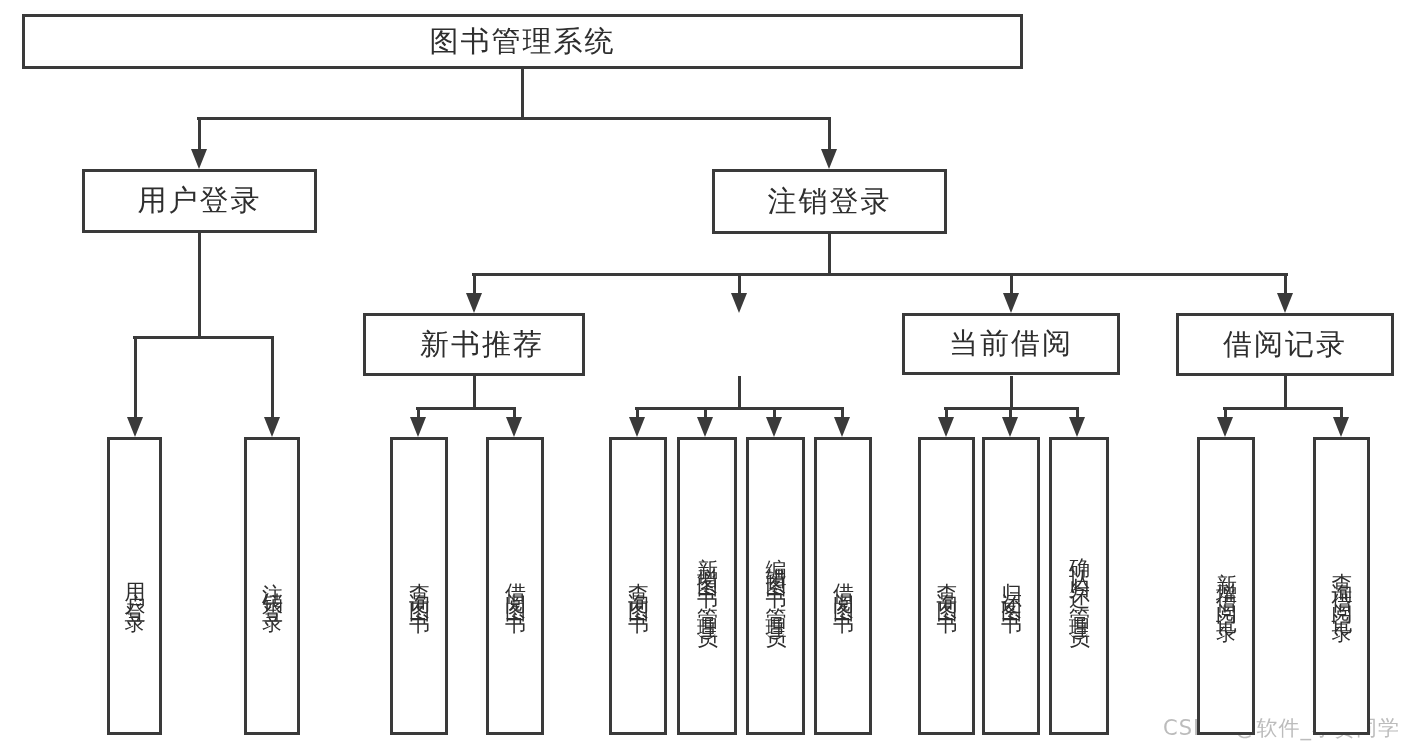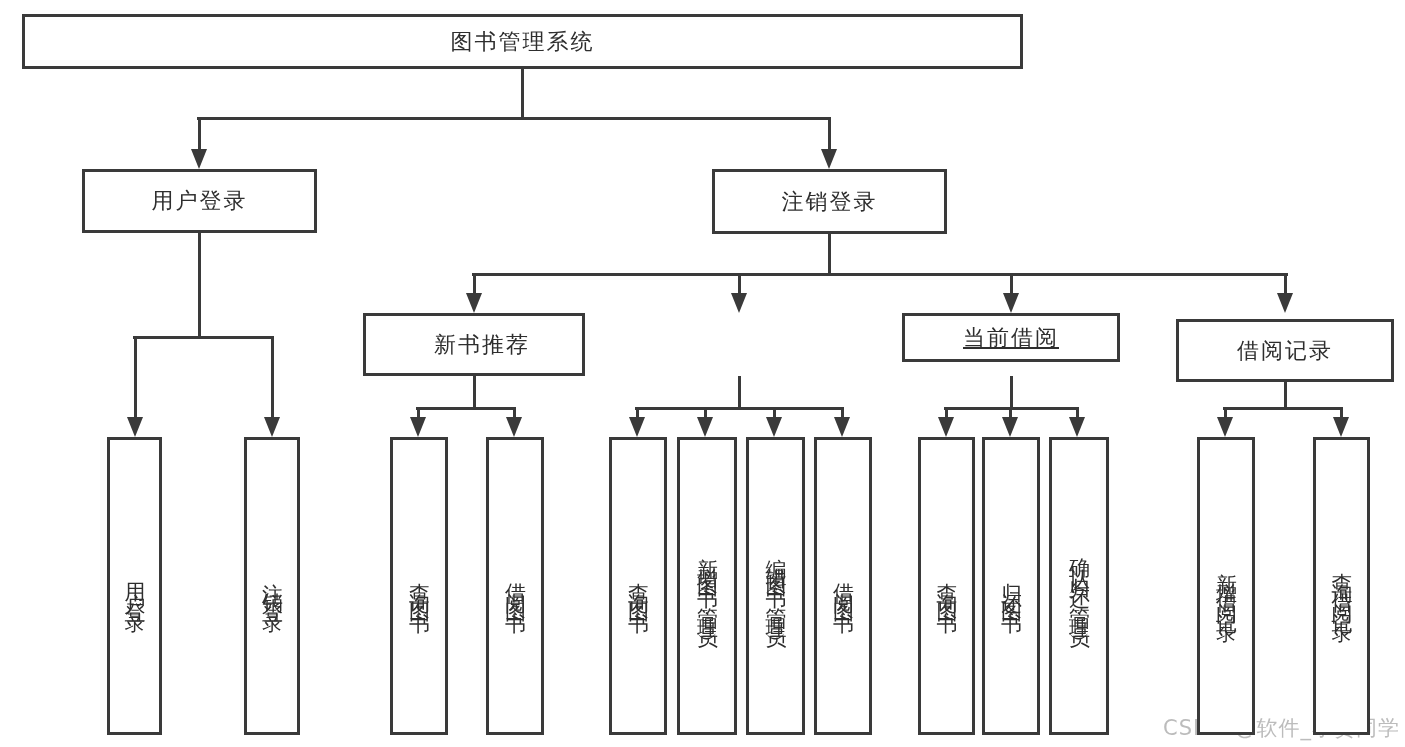--- a/index.html
+++ b/index.html
@@ -18,21 +18,21 @@
   }
   .node{
     position:absolute;
     box-sizing:border-box;
     border:3px solid var(--line);
     background:#fff;
     display:flex;align-items:center;justify-content:center;
     color:var(--text);
   }
   .node.horiz span{
-    font-size:22px;
+    font-size:29px;
     letter-spacing:2px;
     white-space:nowrap;
   }
   .node.vert span{
     writing-mode:vertical-rl;
     text-orientation:mixed;
     font-size:21px;
     line-height:1;
     letter-spacing:10px;
   }
@@ -118,24 +118,24 @@
     </div>
     <div class="node horiz" style="left: 82px; top: 169px; width: 235px; height: 64px;">
       <span>用户登录</span>
     </div>
     <div class="node horiz" style="left: 712px; top: 169px; width: 235px; height: 65px;">
       <span>注销登录</span>
     </div>
     <div class="node horiz" style="left: 363px; top: 313px; width: 222px; height: 63px; padding-left: 16px;">
       <span>新书推荐</span>
     </div>
-    <div class="node horiz" style="left: 902px; top: 313px; width: 218px; height: 49px; text-decoration: underline;">
+    <div class="node horiz" style="left: 902px; top: 313px; width: 218px; height: 62px;">
       <span>当前借阅</span>
     </div>
-    <div class="node horiz" style="left: 1176px; top: 313px; width: 218px; height: 63px; margin-top: 6px;">
+    <div class="node horiz" style="left: 1176px; top: 313px; width: 218px; height: 63px;">
       <span>借阅记录</span>
     </div>
     <div class="node vert" style="left: 107px; top: 437px; width: 55px; height: 298px;">
       <span>用户登录</span>
     </div>
     <div class="node vert" style="left: 244px; top: 437px; width: 56px; height: 298px;">
       <span>注销登录</span>
     </div>
     <div class="node vert" style="left: 390px; top: 437px; width: 58px; height: 298px;">
       <span>查询图书</span>

